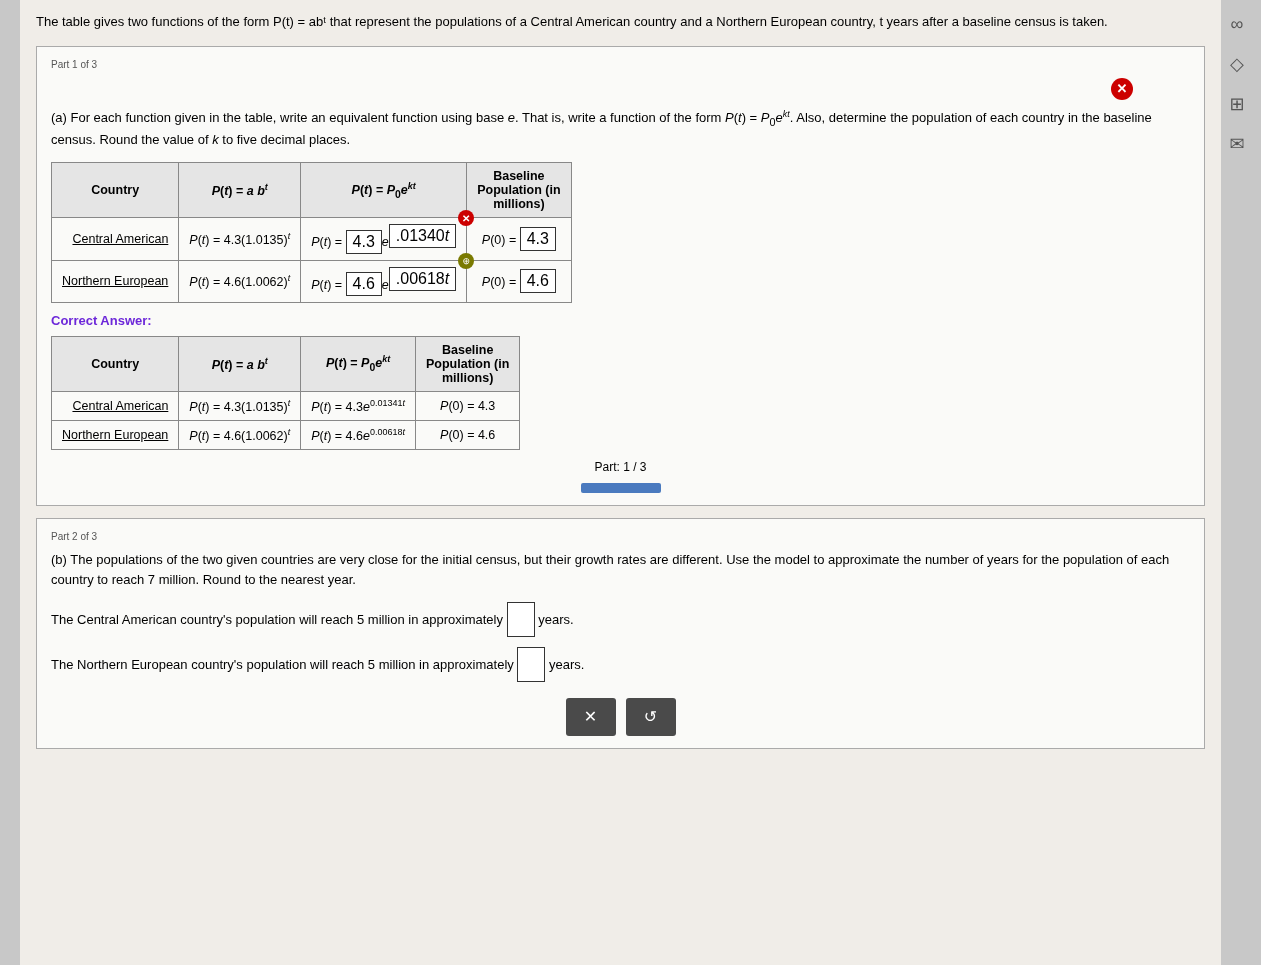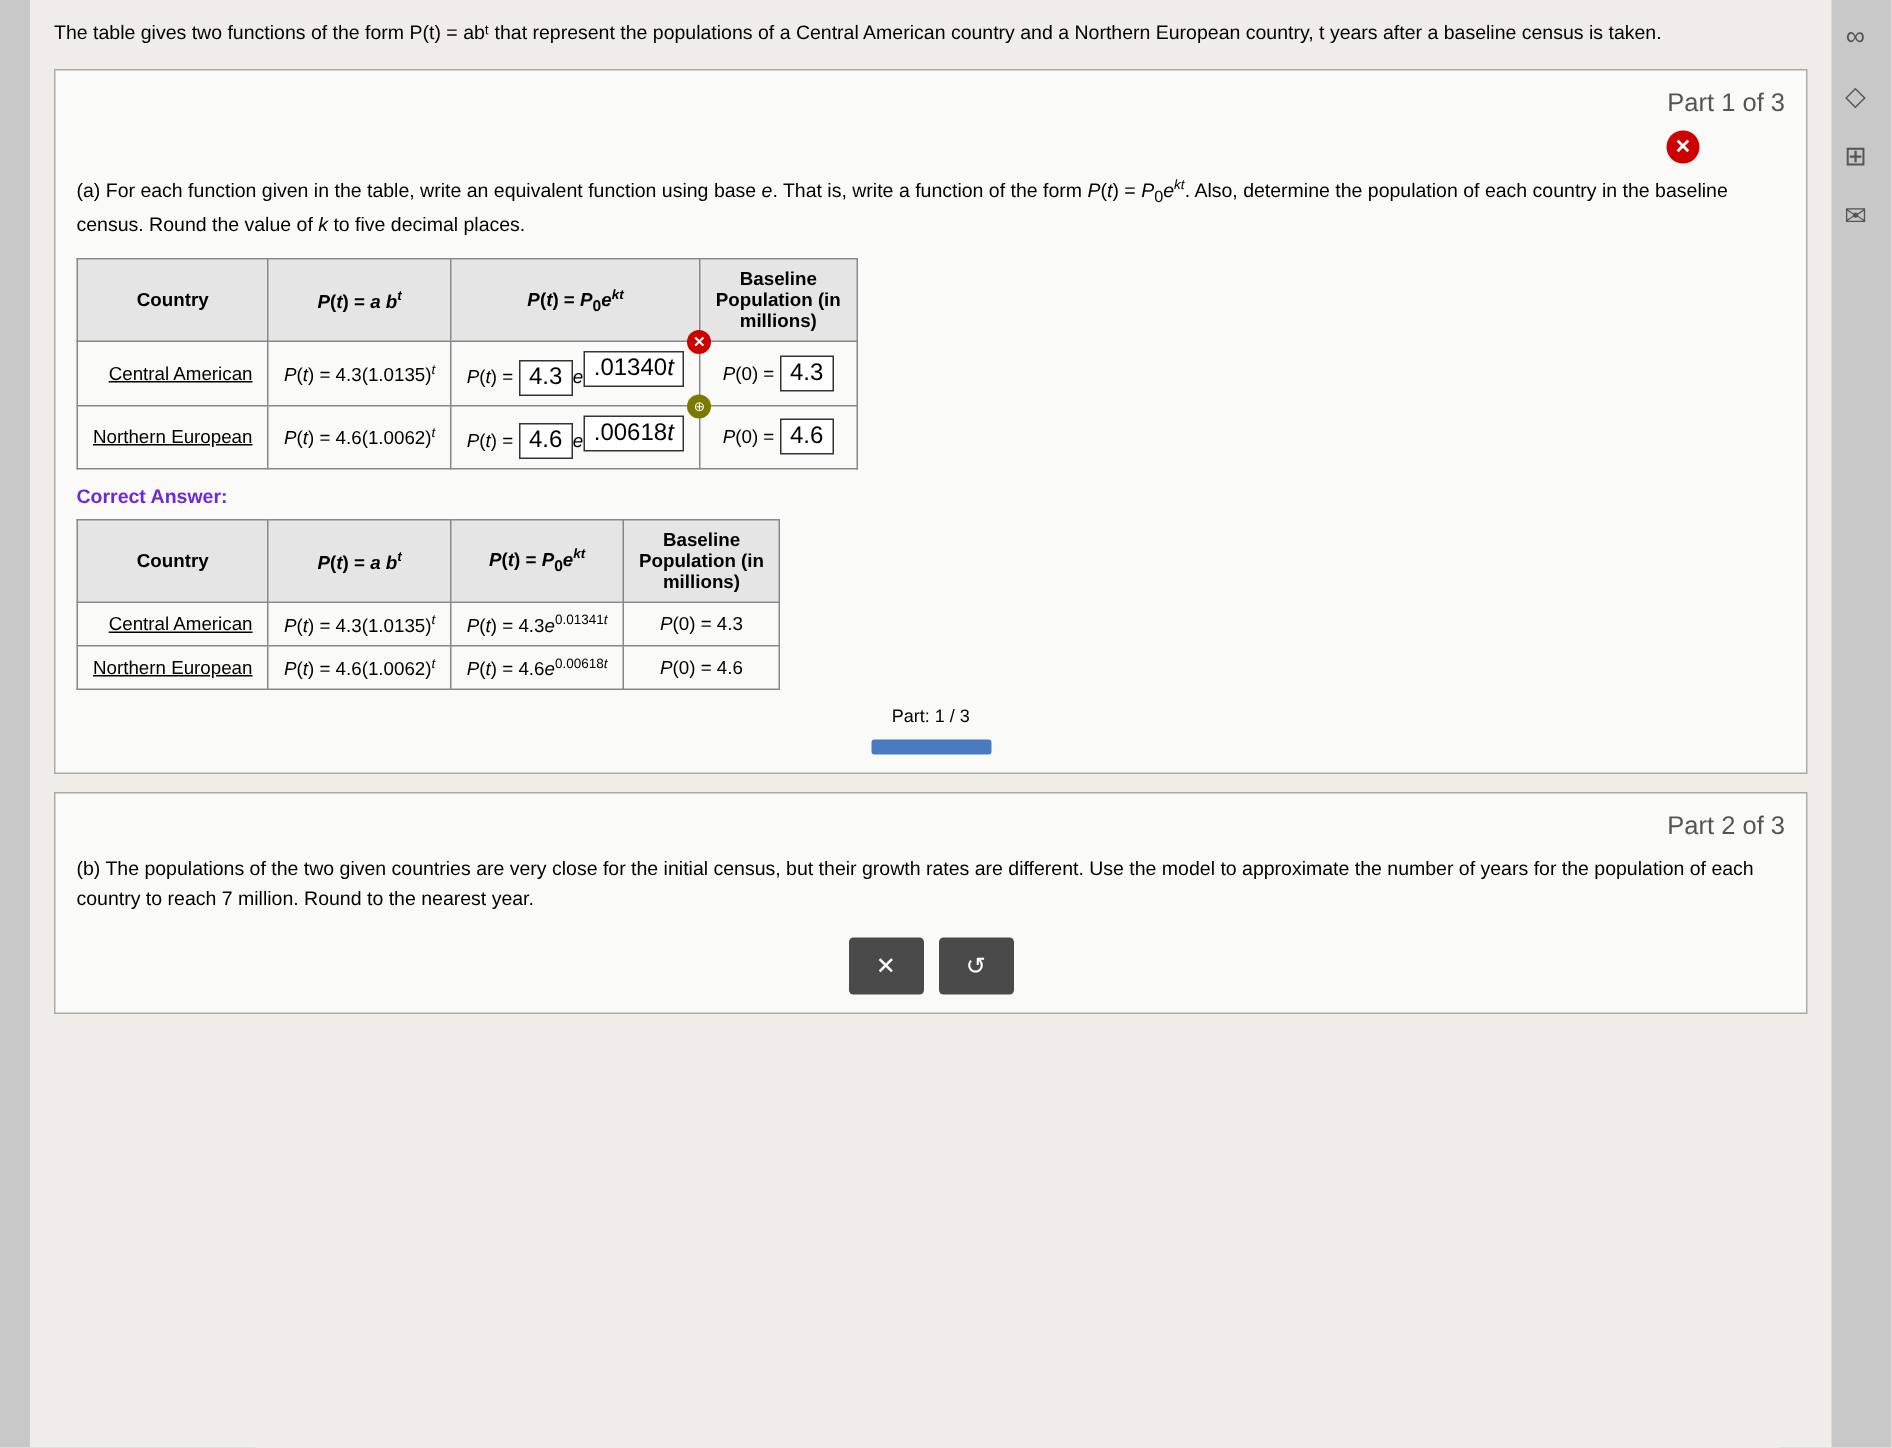--- a/index.html
+++ b/index.html
@@ -22,24 +22,23 @@
       line-height: 1.5;
       margin-bottom: 14px;
     }
     .part-box {
       border: 1px solid #aaa;
       background: #fafaf8;
       margin-bottom: 12px;
       padding: 12px 14px;
     }
     .part-label {
-      font-size: 17px;
+      font-size: 10px;
       color: #555;
       margin-bottom: 8px;
-      text-align: right;
     }
     .question-text {
       font-size: 13px;
       line-height: 1.55;
       margin-bottom: 12px;
     }
     table {
       border-collapse: collapse;
       margin-bottom: 10px;
       font-size: 12.5px;
@@ -221,21 +220,31 @@
     <div class="part-progress">
       <span>Part: 1 / 3</span>
       <div class="progress-bar"></div>
     </div>
   </div>
 
   <div class="part-box">
     <div class="part-label">Part 2 of 3</div>
     <p class="question-text">(b) The populations of the two given countries are very close for the initial census, but their growth rates are different. Use the model to approximate the number of years for the population of each country to reach 7 million. Round to the nearest year.</p>
 
-
+    <p style="margin-bottom:10px; line-height:1.8;">
+      <span>The Central American country's population will reach 5 million in approximately</span>
+      <span class="input-box" style="min-width:28px;">&nbsp;</span>
+      <span>years.</span>
+    </p>
+
+    <p style="margin-bottom:10px; line-height:1.8;">
+      <span>The Northern European country's population will reach 5 million in approximately</span>
+      <span class="input-box" style="min-width:28px;">&nbsp;</span>
+      <span>years.</span>
+    </p>
 
     <div class="bottom-btns">
       <button class="btn-bottom">✕</button>
       <button class="btn-bottom">↺</button>
     </div>
   </div>
 </div>
 
 <div class="right-icons">
   <div class="icon-btn">∞</div>

